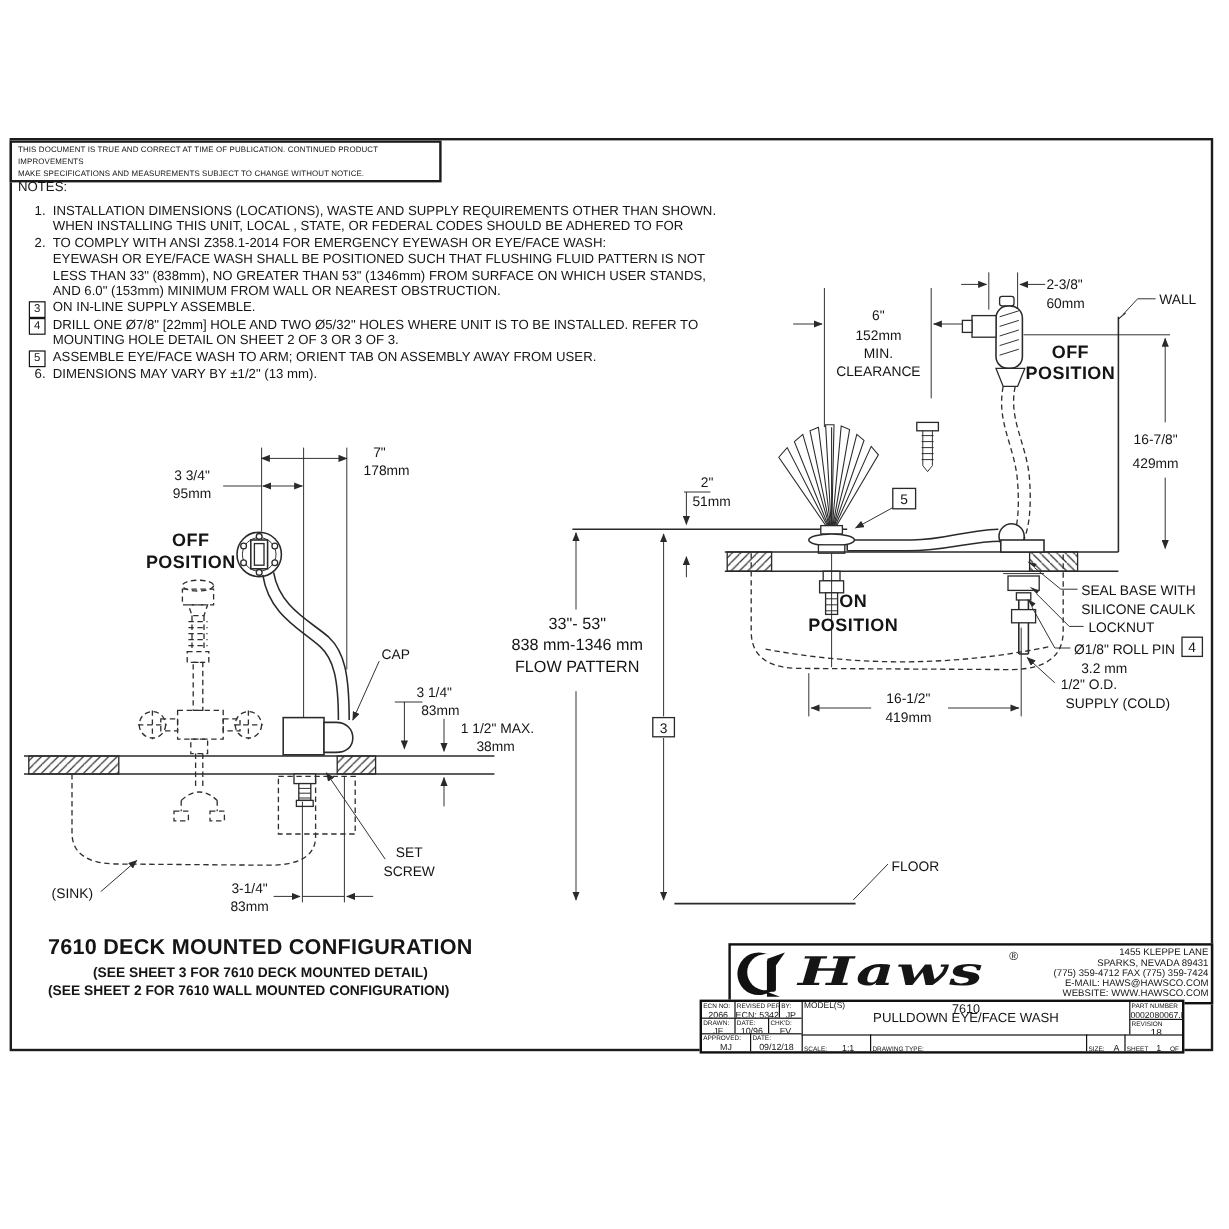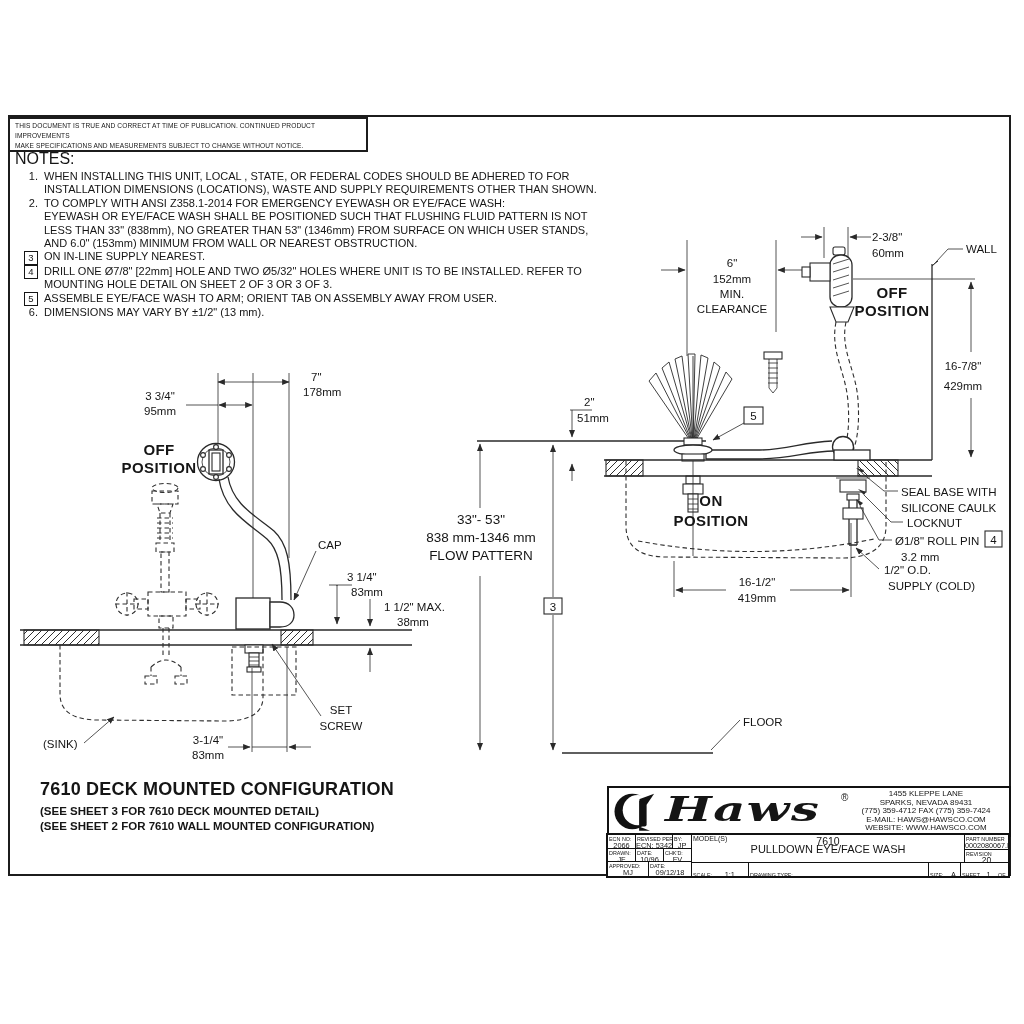--- a/index.html
+++ b/index.html
@@ -1,40 +1,40 @@
 <!DOCTYPE html>
 <html><head>
 <meta charset="utf-8">
 <style>
   html,body{margin:0;padding:0;background:#fff;}
   #page{position:relative;width:1024px;height:1024px;background:#fff;font-family:"Liberation Sans",sans-serif;color:#151515;overflow:hidden;}
   .abs{position:absolute;}
   #main-border{left:8px;top:115px;width:999px;height:757px;border:2px solid #1c1c1c;}
   #disclaimer{left:8px;top:117px;width:346px;height:27px;border:2px solid #1c1c1c;background:#fff;padding:2px 5px;box-sizing:content-box;}
   #disclaimer div{font-size:6.6px;line-height:10px;letter-spacing:0.1px;}
-  #notes-title{left:15px;top:150px;font-size:16px;}
+  #notes-title{left:15px;top:150px;font-size:11px;}
   #notes{left:14px;top:170px;width:648px;}
   .note{display:flex;}
   .nmark{width:24px;min-width:24px;text-align:right;padding-right:6px;font-size:11px;line-height:13.4px;}
   .nbox{display:inline-block;width:12px;height:12px;border:1px solid #151515;font-size:9.5px;line-height:12px;text-align:center;margin-top:0.5px;}
   .nlines div{font-size:11px;line-height:13.4px;white-space:nowrap;}
   #footer-title{left:40px;top:779px;}
   #footer-title .t1{font-size:18px;font-weight:bold;letter-spacing:0.2px;}
-  #footer-title .t2{font-size:11.5px;font-weight:bold;margin-top:5px;}
+  #footer-title .t2{font-size:11.5px;font-weight:bold;margin-top:5px;text-align:center;}
   #footer-title .t3{font-size:11.5px;font-weight:bold;margin-top:3px;}
   #copyright{left:18px;top:879px;font-size:13.4px;white-space:nowrap;}
   #copyright .gap{margin-left:9px;}
   #copyright sup{font-size:9px;}
   
   #logo-block{left:607px;top:786px;width:400px;height:47px;border:2px solid #111;background:#fff;}
   #brand-word{position:absolute;left:56px;top:2px;font-family:"DejaVu Serif",serif;font-style:italic;font-weight:bold;font-size:33px;transform:scaleX(1.5);transform-origin:left center;letter-spacing:1px;}
   #brand-reg{position:absolute;left:232px;top:4px;font-size:10px;}
   #address{position:absolute;right:2px;top:2px;width:162px;text-align:center;}
-  #address div{font-size:8px;line-height:8.6px;white-space:nowrap;}
-  #info-block{left:606px;top:833px;width:400px;height:41px;border:2px solid #111;background:#fff;}
+  #address div{font-size:8px;line-height:8.6px;white-space:nowrap;text-align:right;}
+  #info-block{left:583px;top:833px;width:400px;height:41px;border:2px solid #111;background:#fff;}
   .cell{position:absolute;border-left:1px solid #111;border-top:1px solid #111;box-sizing:border-box;overflow:hidden;}
   .cell.nt{border-top:none;}
   .cell.nl{border-left:none;}
   .lab{font-size:5.4px;line-height:6px;padding:1px 0 0 1px;white-space:nowrap;}
   .val{font-size:7.4px;line-height:7px;text-align:center;white-space:nowrap;}
   svg text{font-family:"Liberation Sans",sans-serif;fill:#151515;font-size:11.5px;}
   svg text.big{font-size:15px;font-weight:bold;letter-spacing:0.4px;}
   svg text.mid{font-size:13.5px;}
   svg .ln{stroke:#2a2a2a;stroke-width:1.3;fill:none;}
   svg .thk{stroke:#2a2a2a;stroke-width:1.6;fill:none;}
@@ -54,37 +54,37 @@
     <div>THIS DOCUMENT IS TRUE AND CORRECT AT TIME OF PUBLICATION. CONTINUED PRODUCT IMPROVEMENTS</div>
     <div>MAKE SPECIFICATIONS AND MEASUREMENTS SUBJECT TO CHANGE WITHOUT NOTICE.</div>
   </div>
 
   <div class="abs" id="notes-title">NOTES:</div>
 
   <div class="abs" id="notes">
     <div class="note">
       <div class="nmark">1.</div>
       <div class="nlines">
+        <div>INSTALLATION DIMENSIONS (LOCATIONS), WASTE AND SUPPLY REQUIREMENTS OTHER THAN SHOWN.</div>
         <div>WHEN INSTALLING THIS UNIT, LOCAL , STATE, OR FEDERAL CODES SHOULD BE ADHERED TO FOR</div>
-        <div>INSTALLATION DIMENSIONS (LOCATIONS), WASTE AND SUPPLY REQUIREMENTS OTHER THAN SHOWN.</div>
       </div>
     </div>
     <div class="note">
       <div class="nmark">2.</div>
       <div class="nlines">
         <div>TO COMPLY WITH ANSI Z358.1-2014 FOR EMERGENCY EYEWASH OR EYE/FACE WASH:</div>
         <div>EYEWASH OR EYE/FACE WASH SHALL BE POSITIONED SUCH THAT FLUSHING FLUID PATTERN IS NOT</div>
         <div>LESS THAN 33" (838mm), NO GREATER THAN 53" (1346mm) FROM SURFACE ON WHICH USER STANDS,</div>
         <div>AND 6.0" (153mm) MINIMUM FROM WALL OR NEAREST OBSTRUCTION.</div>
       </div>
     </div>
     <div class="note">
       <div class="nmark"><span class="nbox">3</span></div>
       <div class="nlines">
-        <div>ON IN-LINE SUPPLY NEAREST.</div>
+        <div>ON IN-LINE SUPPLY ASSEMBLE.</div>
       </div>
     </div>
     <div class="note">
       <div class="nmark"><span class="nbox">4</span></div>
       <div class="nlines">
         <div>DRILL ONE Ø7/8" [22mm] HOLE AND TWO Ø5/32" HOLES WHERE UNIT IS TO BE INSTALLED. REFER TO</div>
         <div>MOUNTING HOLE DETAIL ON SHEET 2 OF 3 OR 3 OF 3.</div>
       </div>
     </div>
     <div class="note">
@@ -434,18 +434,18 @@
       <span class="val" style="display:inline-block;margin-left:2px">1</span>
       <span class="lab" style="display:inline-block;margin-left:2px">OF</span>
       
     </div>
     <div class="cell nt" style="left:356px;top:0;width:44px;height:14px">
       <div class="lab">PART NUMBER</div>
       <div class="val" style="font-size:7.2px">0002080067.D</div>
     </div>
     <div class="cell" style="left:356px;top:14px;width:44px;height:13px">
       <div class="lab">REVISION</div>
-      <div class="val" style="font-size:8.5px">20</div>
+      <div class="val" style="font-size:8.5px">18</div>
     </div>
   </div>
 
 
 </div>
 
 </body></html>

